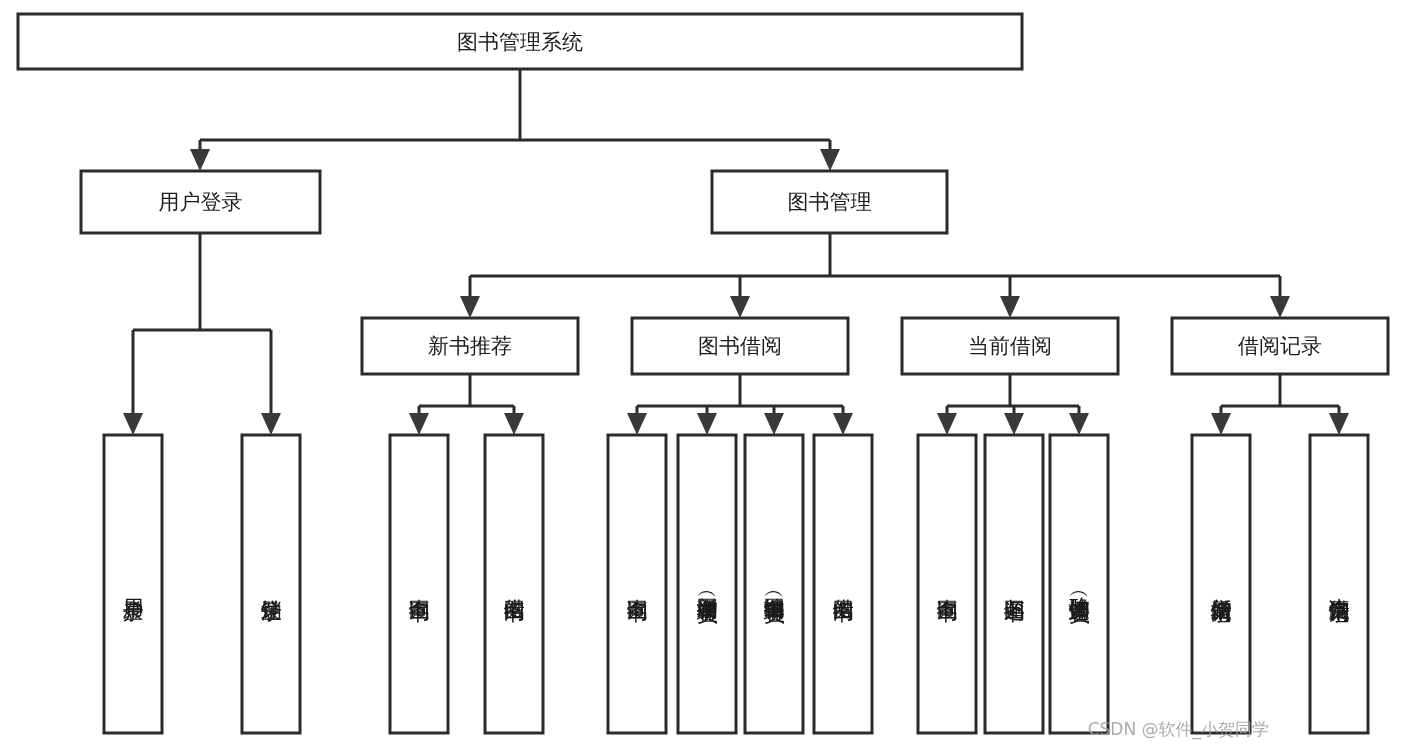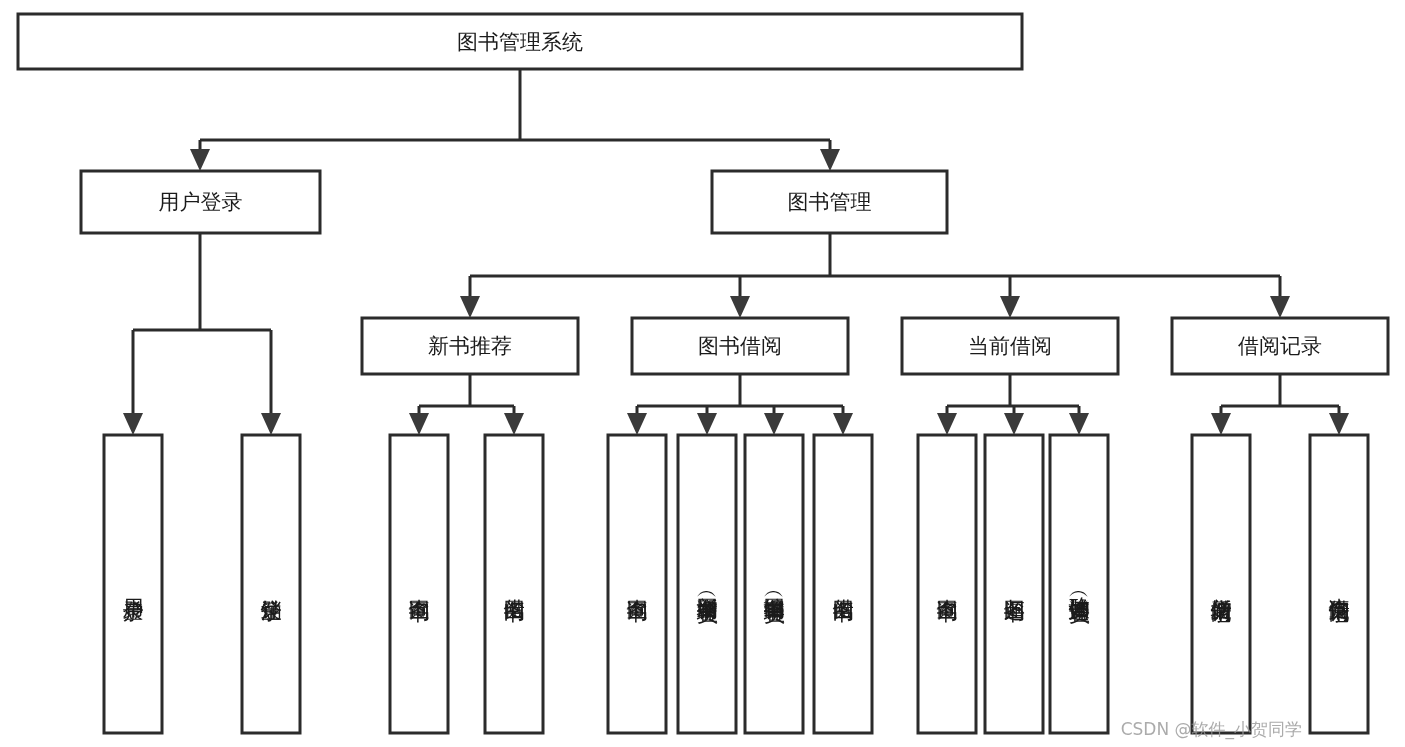--- a/index.html
+++ b/index.html
@@ -12,21 +12,20 @@
     width: 1405px;
     height: 747px;
     overflow: hidden;
     font-family: "DejaVu Sans", "Liberation Sans", sans-serif;
   }
   #diagram-root {
     position: relative;
     width: 1297px;
     height: 747px;
     background: #ffffff;
-    padding-left: 19px;
   }
   svg.diagram-canvas {
     position: absolute;
     left: 0;
     top: 0;
     width: 1405px;
     height: 747px;
     display: block;
   }
   .node-box {
@@ -69,21 +68,21 @@
     font-family: "DejaVu Sans", "Liberation Sans", sans-serif;
     font-size: 21px;
     line-height: 1.08;
     color: #1b1b1b;
     letter-spacing: 1px;
     white-space: nowrap;
     text-align: center;
   }
   .watermark {
     position: absolute;
-    right: 14px;
+    right: 28px;
     bottom: 6px;
     font-family: "DejaVu Sans", "Liberation Sans", sans-serif;
     font-size: 17px;
     color: #9d9d9d;
     opacity: 0.85;
     white-space: nowrap;
     pointer-events: none;
   }
 </style>
 </head>

